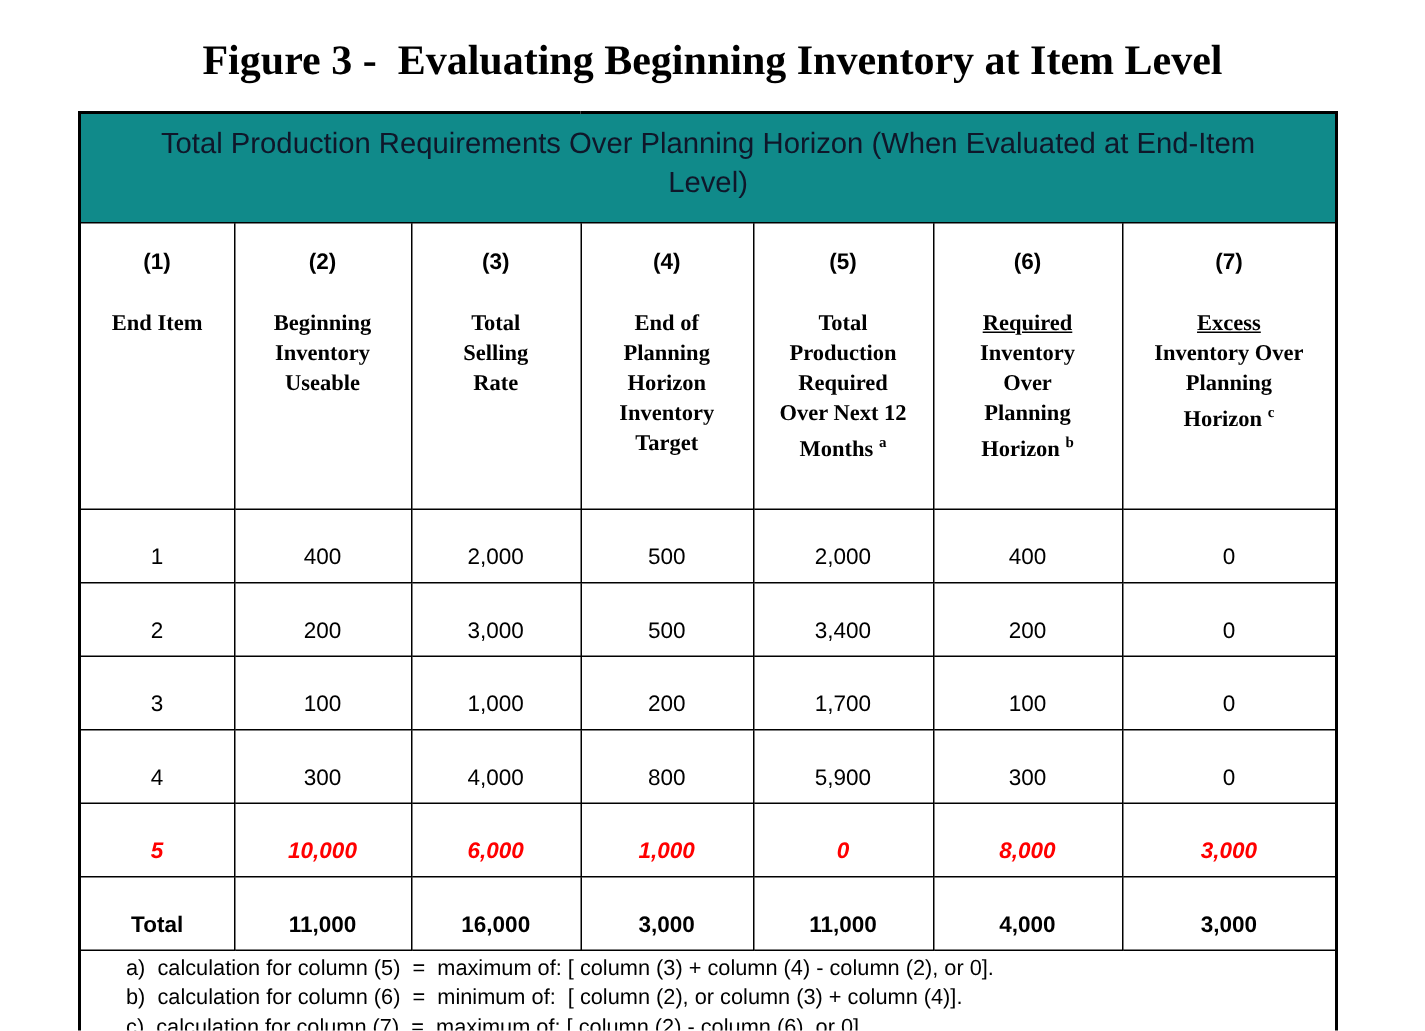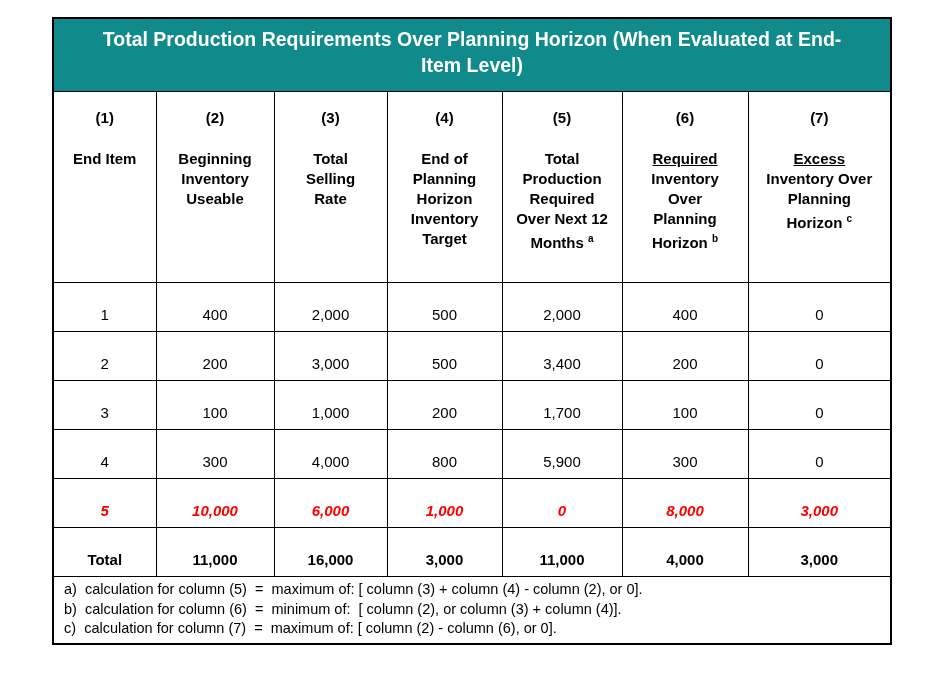--- a/index.html
+++ b/index.html
@@ -34,40 +34,40 @@
     margin: 17px 0 0 52px;
     border: 2px solid #000;
   }
   table.inv-table th,
   table.inv-table td {
     border: 1px solid #000;
     overflow: hidden;
   }
   .banner {
     height: 64px;
-    color: #ffffff;
-    font-weight: bold;
+    color: #0f172a;
+    font-weight: normal;
     font-size: 19.5px;
     line-height: 1.32;
     text-align: center;
     vertical-align: middle;
     padding: 2px 38px 6px 38px;
   }
   tr.col-headers th {
     height: 173px;
     vertical-align: top;
     text-align: center;
     font-weight: bold;
     font-size: 15px;
     padding-top: 16px;
     line-height: 1.32;
     background: #ffffff;
   }
   .col-num { margin-bottom: 21px; }
-  .col-label div { line-height: 20px; }
+  .col-label div { line-height: 20px; font-family: Liberation Serif, serif; }
   .underlined { text-decoration: underline; }
   sup { font-size: 10px; }
   tbody td {
     height: 39px;
     text-align: center;
     vertical-align: bottom;
     padding-bottom: 8px;
     font-size: 15px;
   }
   tr.row-highlight td {
@@ -78,26 +78,28 @@
   tr.row-total td { font-weight: bold; }
   td.notes {
     padding: 3px 6px 4px 6px;
     font-size: 14.5px;
     line-height: 19.5px;
     vertical-align: top;
   }
   .note-line {
     white-space: pre-wrap;
     padding-left: 4px;
+    margin-left: 20px;
   }
 </style>
 </head>
 <body>
 
 <div class="page">
+  <h1 class="figure-title">Figure 3 -  Evaluating Beginning Inventory at Item Level</h1>
 
   <table class="inv-table">
     <colgroup>
       <col style="width:103px">
         <col style="width:118px">
         <col style="width:113px">
       <col style="width:115px">
         <col style="width:120px">
         <col style="width:126px">
       <col style="width:143px">

